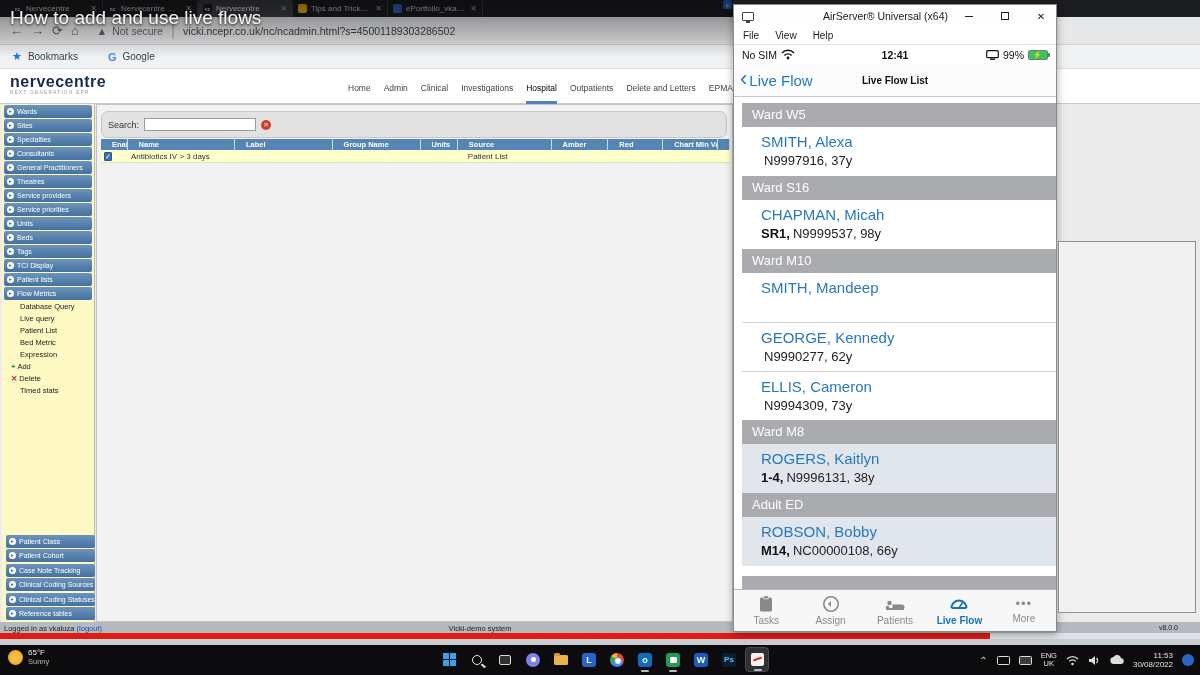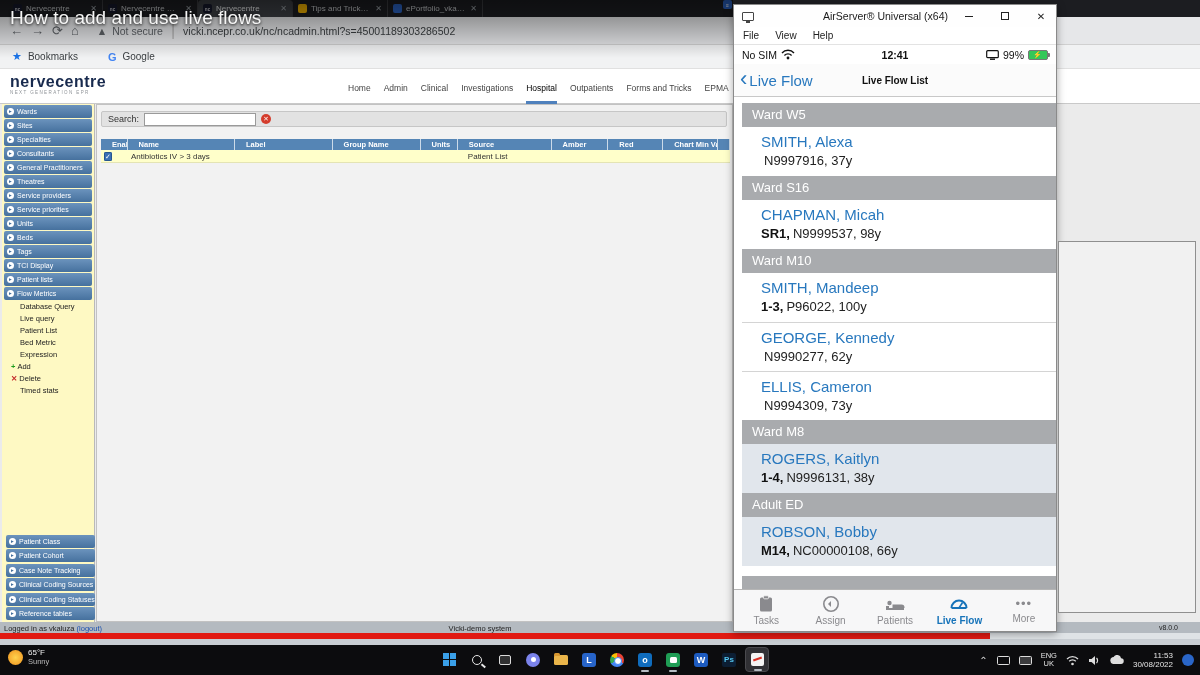--- a/index.html
+++ b/index.html
@@ -39,21 +39,21 @@
   #content{left:0;top:104px;width:1200px;height:518px;background:#ebebeb;z-index:1;}
   #sidebar{position:absolute;left:2px;top:0;width:93px;height:518px;background:#fef9c3;border-right:1px solid #b9b9b9;}
   .sbtn{height:13px;margin:1px 2px 0 2px;background:linear-gradient(#6b93bd,#46719e);border-radius:2px;display:flex;align-items:center;gap:3px;padding:0 3px;color:#fff;font-size:7px;white-space:nowrap;overflow:hidden;}
   .sbtn .circ{width:7px;height:7px;flex:0 0 7px;border-radius:50%;background:#fff;color:#46719e;font-size:5.5px;line-height:7px;text-align:center;}
   .subitem{font-size:7.5px;color:#222;padding:1.5px 0 1.5px 18px;white-space:nowrap;}
   .subitem .plus{color:#1d9b1d;font-weight:bold;margin-left:-9px;margin-right:2px;}
   .subitem .del{color:#c42b2b;font-weight:bold;margin-left:-9px;margin-right:2px;}
   #sidebar2{position:absolute;left:2px;top:429px;width:93px;}
   .sbtn2{height:13px;margin-top:1.5px;}
   #mainpanel{position:absolute;left:96px;top:0;width:637px;height:518px;background:#f2f2f2;border:1px solid #c2c2c2;}
-  #searchrow{position:absolute;left:4px;top:6px;width:626px;height:16px;background:#e2e2e2;border:1px solid #c6c6c6;border-radius:2px;display:flex;align-items:center;padding:0 6px;gap:5px;}
+  #searchrow{position:absolute;left:4px;top:6px;width:626px;height:27px;background:#e2e2e2;border:1px solid #c6c6c6;border-radius:7px;display:flex;align-items:center;padding:0 6px;gap:5px;}
   #searchrow label{font-size:9px;color:#333;}
   #searchrow input{width:112px;height:13px;border:1px solid #9a9a9a;font-size:9px;padding:0 2px;background:#fff;}
   .clearic{width:10px;height:10px;border-radius:50%;background:#d43c2c;color:#fff;font-size:6.5px;line-height:10px;text-align:center;}
   #table{position:absolute;left:4px;top:34px;width:629px;overflow:hidden;}
   .thead{display:flex;height:11px;background:#5585b5;}
   .th{color:#fff;font-size:7.5px;font-weight:bold;padding:1px 0 0 11px;border-right:1px solid rgba(255,255,255,.7);white-space:nowrap;overflow:hidden;}
   .trow{display:flex;height:13px;background:#ffffca;border-bottom:1px solid #e4e4b4;align-items:center;}
   .td{font-size:8px;color:#333;padding-left:3px;white-space:nowrap;overflow:hidden;}
   .w0{width:27px;}.w1{width:110px;}.w2{width:100px;}.w3{width:90px;}.w4{width:38px;}.w5{width:96px;}.w6{width:58px;}.w7{width:56px;}.w8{width:56px;}.w9{width:3px;}
   .cb{width:9px;height:9px;background:#3b6fb5;border:1px solid #27568e;border-radius:1.5px;color:#fff;font-size:7px;line-height:8px;text-align:center;margin:0 auto;}
@@ -226,21 +226,21 @@
       <div class="l1">nervecentre</div>
       <div class="l2">NEXT GENERATION EPR</div>
     </div>
     <div id="mainnav">
       <span class="navitem">Home</span>
       <span class="navitem">Admin</span>
       <span class="navitem">Clinical</span>
       <span class="navitem">Investigations</span>
       <span class="navitem on">Hospital</span>
       <span class="navitem">Outpatients</span>
-      <span class="navitem">Forms and Tricks</span>
+      <span class="navitem">Delete and Letters</span>
       <span class="navitem">EPMA</span>
       <span class="navitem">Mobile</span>
       <span class="navitem">Clinical Rules</span>
       <span class="navitem">Servers</span>
       <span class="navitem">Support</span>
       <span class="navitem">Alerts</span>
     </div>
   </div>
 
   <div id="content" class="abs">
@@ -433,21 +433,20 @@
         <div class="pdetail"><span class="pbed"></span><span>N9997916, 37y</span></div>
       </div>
       <div class="secheader">Ward S16</div>
       <div class="prow">
         <div class="pname">CHAPMAN, Micah</div>
         <div class="pdetail"><span class="pbed">SR1,</span><span>N9999537, 98y</span></div>
       </div>
       <div class="secheader">Ward M10</div>
       <div class="prow">
         <div class="pname">SMITH, Mandeep</div>
-        <div class="pdetail"><span class="pbed">1-3,</span><span>P96022, 100y</span></div>
       </div>
       <div class="prow sep">
         <div class="pname">GEORGE, Kennedy</div>
         <div class="pdetail"><span class="pbed"></span><span>N9990277, 62y</span></div>
       </div>
       <div class="prow sep">
         <div class="pname">ELLIS, Cameron</div>
         <div class="pdetail"><span class="pbed"></span><span>N9994309, 73y</span></div>
       </div>
       <div class="secheader">Ward M8</div>

